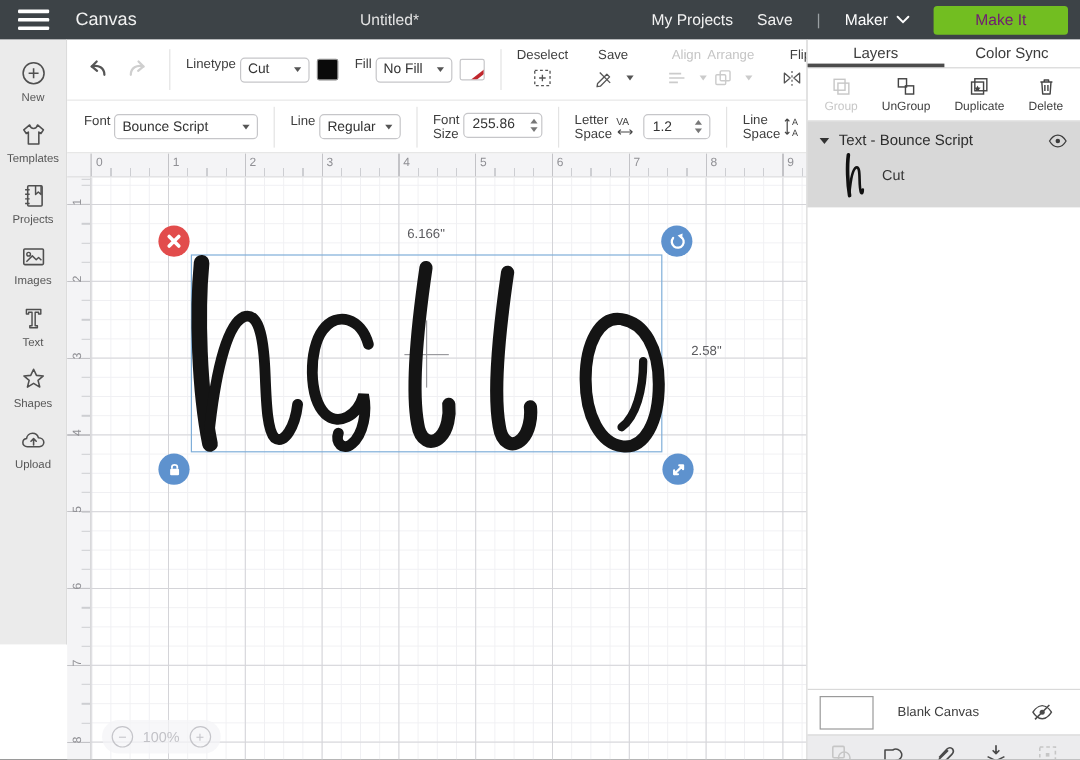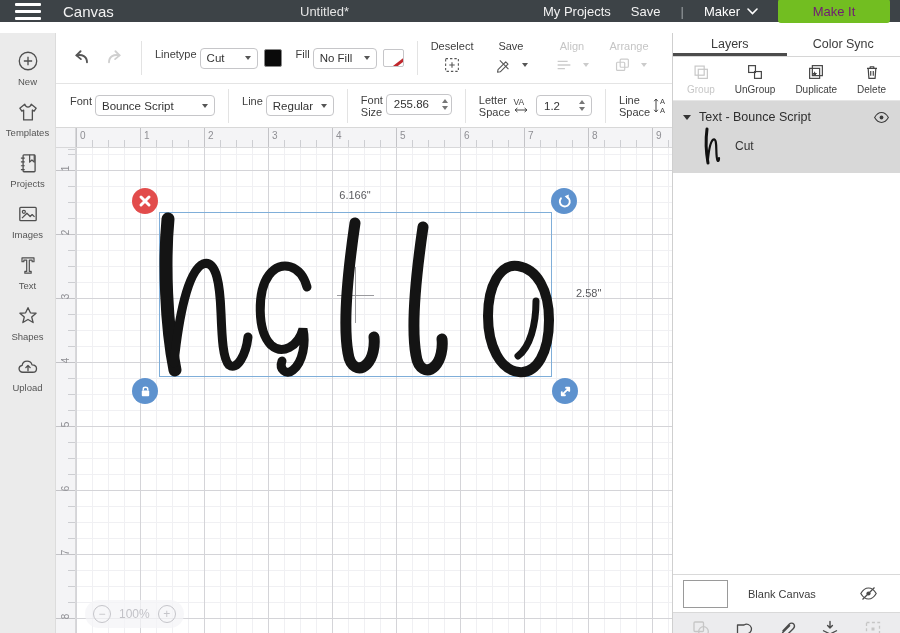--- a/index.html
+++ b/index.html
@@ -5,35 +5,35 @@
   * { margin:0; padding:0; box-sizing:border-box; }
   html,body { background:#555; }
   #app {
     position:relative; width:900px; height:633px; overflow:hidden;
     font-family:"Liberation Sans", sans-serif; background:#fff;
     -webkit-font-smoothing:antialiased;
   }
   svg { display:block; overflow:visible; }
 
   
-  .topbar { position:absolute; left:0; top:0; width:900px; height:22px;
+  .topbar { position:absolute; left:0; top:0; width:900px; height:33px;
     background:#3d4347; display:flex; align-items:center; color:#fff; }
   .hamburger { margin-left:15px; width:26px; cursor:pointer; }
   .hamburger div { height:3px; background:#fff; border-radius:1px; margin:4px 0; }
   .tb-section { margin-left:22px; font-size:15px; color:#f2f2f2; }
   .tb-title { position:absolute; left:300px; font-size:13px; color:#e4e4e4; }
   .tb-right { margin-left:auto; display:flex; align-items:center; gap:20px; margin-right:10px; font-size:13px; }
   .tb-link { color:#f2f2f2; cursor:pointer; }
   .tb-pipe { color:#9aa0a3; }
   .machine { display:flex; align-items:center; gap:7px; cursor:pointer; }
   .makeit { background:#72be21; color:#701a75; border:none; border-radius:3px;
     width:112px; height:24px; font-size:13px; font-family:inherit; cursor:pointer; }
 
   
-  .sidebar { position:absolute; left:0; top:33px; width:56px; height:600px;
+  .sidebar { position:absolute; left:0; top:33px; width:56px; height:504px;
     background:#ebebeb; border-right:1px solid #dcdcdc; display:flex; flex-direction:column;
     align-items:center; padding-top:16px; gap:13px;text-align:right; }
   .sb-item { display:flex; flex-direction:column; align-items:center; gap:3px; width:56px; cursor:pointer; color:#4f4f4f; }
   .sb-label { font-size:9.5px; color:#555; }
 
   
   .toolbar1 { position:absolute; left:56px; top:33px; width:616px; height:51px; background:#fff;
     border-bottom:1px solid #e4e4e4; display:flex; align-items:center; padding-left:12px; }
   .toolbar2 { position:absolute; left:56px; top:84px; width:616px; height:44px; background:#fff;
     border-bottom:1px solid #d8d8d8; display:flex; align-items:center; padding-left:14px; }
@@ -280,21 +280,21 @@
     <div class="tbtn dis" style="margin-left:26px">
       <span class="lab">Align</span>
       <span class="ibox">
         <svg width="20" height="20" viewBox="0 0 22 22">
             <path d="M4 7 H15 M4 11 H18 M4 15 H12" stroke="#cbcbcb" stroke-width="1.4"></path>
           </svg>
         <span class="caret" style="border-top-color:#cbcbcb"></span>
       </span>
     </div>
 
-    <div class="tbtn dis" style="margin-left:20px">
+    <div class="tbtn dis" style="">
       <span class="lab">Arrange</span>
       <span class="ibox">
         <svg width="20" height="20" viewBox="0 0 22 22">
             <rect x="5" y="8" width="9" height="9" rx="1" fill="none" stroke="#cbcbcb" stroke-width="1.3"></rect>
             <rect x="9" y="4.5" width="9" height="9" rx="1" fill="none" stroke="#cbcbcb" stroke-width="1.3"></rect>
           </svg>
         <span class="caret" style="border-top-color:#cbcbcb"></span>
       </span>
     </div>
 

